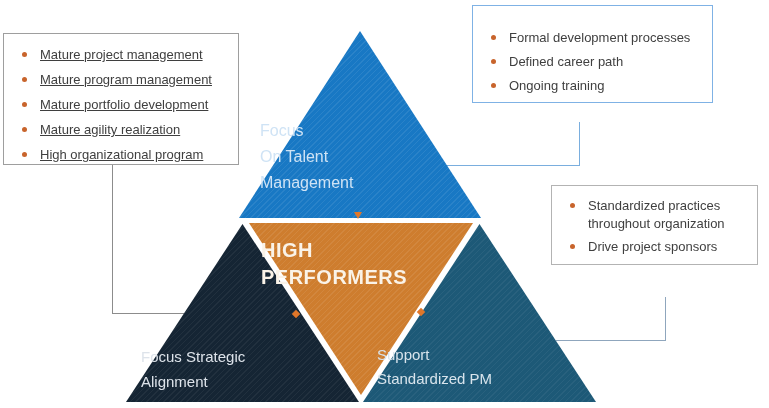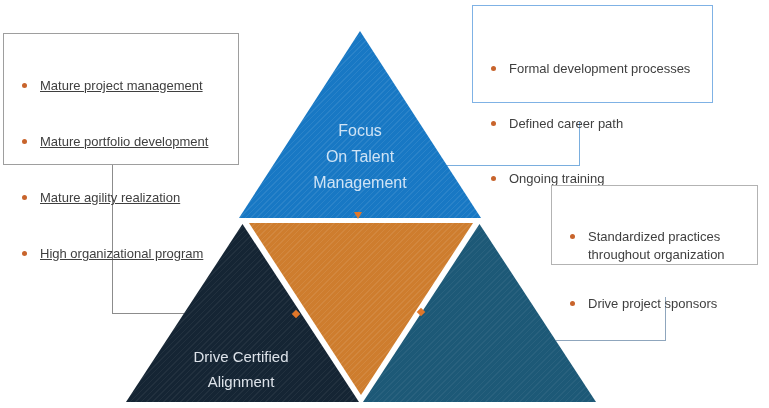--- a/index.html
+++ b/index.html
@@ -11,38 +11,38 @@
   .tri{position:absolute;}
   .tri-up{clip-path:polygon(50% 0, 0 100%, 100% 100%);}
   .tri-down{clip-path:polygon(0 0, 100% 0, 50% 100%);}
   .tex-light{background-image:repeating-linear-gradient(135deg, rgba(255,255,255,.08) 0 1px, rgba(255,255,255,0) 1px 4px);}
   .tex-dark{background-image:repeating-linear-gradient(135deg, rgba(255,255,255,.05) 0 1px, rgba(255,255,255,0) 1px 4px);}
   .tri-top{left:239px;top:31px;width:242px;height:187px;background-color:#1878c4;}
   .tri-center{left:249px;top:223px;width:224px;height:172px;background-color:#ce7d2e;}
   .tri-bl{left:126px;top:224px;width:233px;height:178px;background-color:#152534;}
   .tri-br{left:363px;top:224px;width:233px;height:178px;background-color:#1d5977;}
   
-  .tlabel{position:absolute;text-align:center;white-space:pre-line;pointer-events:none;}
+  .tlabel{position:absolute;text-align:left;white-space:pre-line;pointer-events:none;}
   .lbl-focus{left:260px;top:118px;width:200px;font-size:16px;line-height:26px;color:#cfe3f5;}
   .lbl-hp{left:261px;top:237px;width:200px;font-size:20px;line-height:27px;font-weight:700;letter-spacing:.5px;color:#faf3e8;}
   .lbl-drive{left:141px;top:344px;width:200px;font-size:15px;line-height:25px;color:#dde3ea;}
   .lbl-support{left:377px;top:343px;width:200px;font-size:15px;line-height:24px;color:#d8e4ec;}
   
   .marker-arrow{position:absolute;left:354px;top:212px;width:0;height:0;
     border-left:4px solid transparent;border-right:4px solid transparent;border-top:7px solid #e0772a;}
   .marker-diamond{position:absolute;width:6px;height:6px;background:#e0772a;transform:rotate(45deg);}
   .md-left{left:293px;top:311px;}
   .md-right{left:418px;top:309px;}
   
   .callout{position:absolute;background:#ffffff;box-sizing:border-box;}
   .box-left{left:3px;top:33px;width:236px;height:132px;border:1px solid #9e9e9e;padding:8px 6px 0 14px;}
   .box-topright{left:472px;top:5px;width:241px;height:98px;border:1px solid #7fb2e5;padding:20px 6px 0 14px;}
   .box-right{left:551px;top:185px;width:207px;height:80px;border:1px solid #b3b3b3;padding:11px 6px 0 14px;}
   .callout ul{list-style:none;margin:0;padding:0;}
-  .callout li{position:relative;padding-left:22px;font-size:13px;color:#3f3f3f;margin-top:31px;}
+  .callout li{position:relative;padding-left:22px;font-size:13px;color:#3f3f3f;}
   .box-left li{line-height:25px;text-decoration:underline;}
   .box-topright li{line-height:24px;}
   .box-right li{line-height:18px;margin-bottom:5px;}
   .dot{position:absolute;left:4px;top:9px;width:5px;height:5px;border-radius:50%;background:#c8642c;}
   .box-left .dot{top:10px;}
   .box-topright .dot{top:9px;}
   .box-right .dot{top:6px;}
   
   .conn{position:absolute;}
   .c-gray{background:#8c8c8c;}
@@ -72,26 +72,31 @@
   <div class="tri tri-up tex-dark tri-bl"></div>
   <div class="tri tri-up tex-dark tri-br"></div>
 
   <div class="marker-arrow"></div>
   <div class="marker-diamond md-left"></div>
   <div class="marker-diamond md-right"></div>
 
   <div class="tlabel lbl-focus">Focus
 On Talent
 Management</div>
-  <div class="tlabel lbl-drive">Drive Certified
+  <div class="tlabel lbl-hp">HIGH
+PERFORMERS</div>
+  <div class="tlabel lbl-drive">Focus Strategic
 Alignment</div>
+  <div class="tlabel lbl-support">Support
+Standardized PM</div>
 
   <div class="callout box-left">
     <ul>
       <li><span class="dot"></span><span>Mature project management</span></li>
+      <li><span class="dot"></span><span>Mature program management</span></li>
       <li><span class="dot"></span><span>Mature portfolio development</span></li>
       <li><span class="dot"></span><span>Mature agility realization</span></li>
       <li><span class="dot"></span><span>High organizational program</span></li>
     </ul>
   </div>
 
   <div class="callout box-topright">
     <ul>
       <li><span class="dot"></span><span>Formal development processes</span></li>
       <li><span class="dot"></span><span>Defined career path</span></li>

